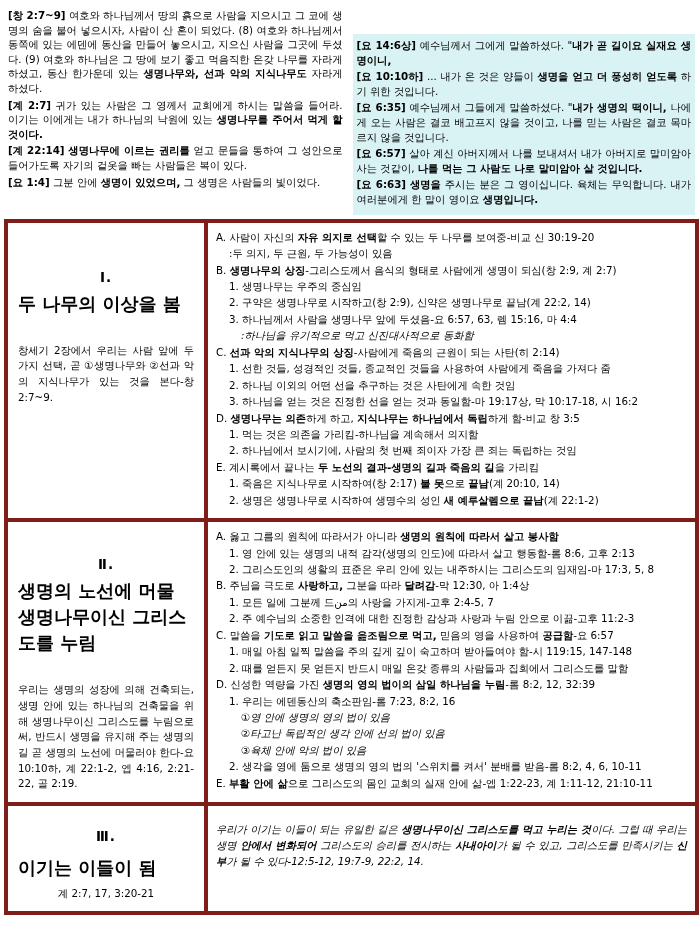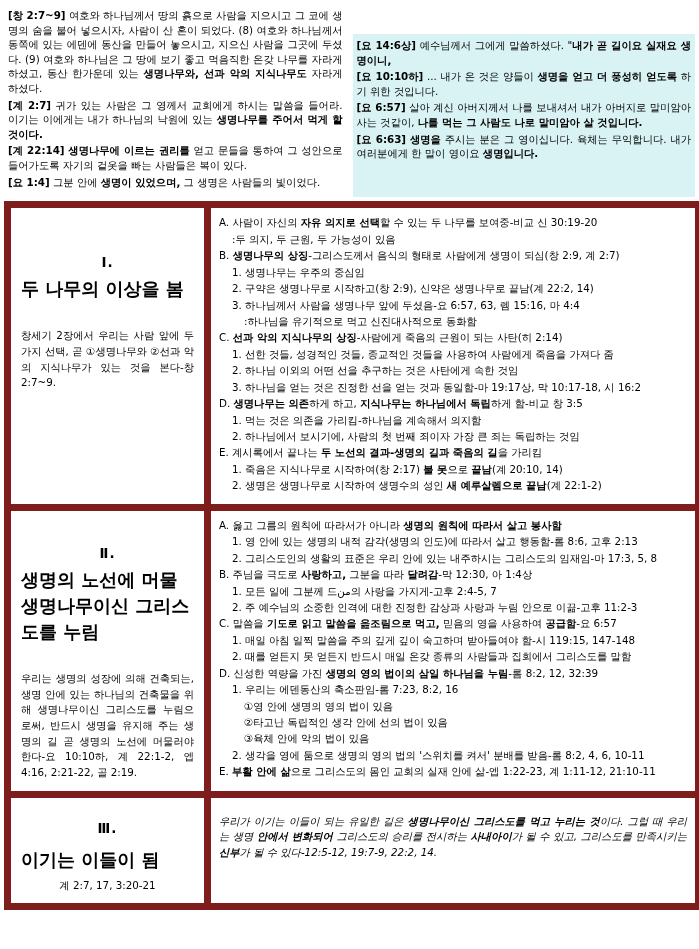--- a/index.html
+++ b/index.html
@@ -47,21 +47,21 @@
   .b { font-weight: bold; }
 
   
   .main-table {
     width: 691px;
     border-collapse: collapse;
     table-layout: fixed;
     margin-top: 4px;
   }
   .main-table td {
-    border: 7px solid #7f1d1d;
+    border: 4px solid #7f1d1d;
     vertical-align: top;
     padding: 0;
   }
   .col-left { width: 200px; }
   .col-right { width: 491px; }
 
   .left-cell {
     padding: 8px 10px 10px 10px;
     height: 100%;
   }
@@ -107,20 +107,21 @@
   }
   .right-cell .lvl2 {
     margin: 0 0 1px 0;
     padding-left: 26px;
     text-indent: -13px;
   }
   .right-cell .lvl3 {
     margin: 0 0 1px 0;
     padding-left: 38px;
     text-indent: -13px;
+    font-style: italic;
   }
   .right-cell .plain {
     margin: 0 0 12px 0;
     text-align: justify;
     font-style: italic;
   }
   .cell-3 .right-cell {
     padding-top: 16px;
     line-height: 1.55;
   }
@@ -133,20 +134,21 @@
   <div class="scripture-panel">
     <div class="scripture-col left" id="sc-left">
         <p><span class="b">[창 2:7~9]</span> 여호와 하나님께서 땅의 흙으로 사람을 지으시고 그 코에 생명의 숨을 불어 넣으시자, 사람이 산 혼이 되었다. (8) 여호와 하나님께서 동쪽에 있는 에덴에 동산을 만들어 놓으시고, 지으신 사람을 그곳에 두셨다. (9) 여호와 하나님은 그 땅에 보기 좋고 먹음직한 온갖 나무를 자라게 하셨고, 동산 한가운데 있는 <span class="b">생명나무와, 선과 악의 지식나무도</span> 자라게 하셨다.</p>
         <p><span class="b">[계 2:7]</span> 귀가 있는 사람은 그 영께서 교회에게 하시는 말씀을 들어라. 이기는 이에게는 내가 하나님의 낙원에 있는 <span class="b">생명나무를 주어서 먹게 할 것이다.</span></p>
         <p><span class="b">[계 22:14]</span> <span class="b">생명나무에 이르는 권리를</span> 얻고 문들을 통하여 그 성안으로 들어가도록 자기의 겉옷을 빠는 사람들은 복이 있다.</p>
         <p><span class="b">[요 1:4]</span> 그분 안에 <span class="b">생명이 있었으며,</span> 그 생명은 사람들의 빛이었다.</p>
       </div>
     <div class="scripture-col right" id="sc-right">
         <p><span class="b">[요 14:6상]</span> 예수님께서 그에게 말씀하셨다. "<span class="b">내가 곧 길이요 실재요 생명이니,</span></p>
         <p><span class="b">[요 10:10하]</span> ... 내가 온 것은 양들이 <span class="b">생명을 얻고 더 풍성히 얻도록</span> 하기 위한 것입니다.</p>
+        <p><span class="b">[요 6:35]</span> 예수님께서 그들에게 말씀하셨다. "<span class="b">내가 생명의 떡이니,</span> 나에게 오는 사람은 결코 배고프지 않을 것이고, 나를 믿는 사람은 결코 목마르지 않을 것입니다.</p>
         <p><span class="b">[요 6:57]</span> 살아 계신 아버지께서 나를 보내셔서 내가 아버지로 말미암아 사는 것같이, <span class="b">나를 먹는 그 사람도 나로 말미암아 살 것입니다.</span></p>
         <p><span class="b">[요 6:63]</span> <span class="b">생명을</span> 주시는 분은 그 영이십니다. 육체는 무익합니다. 내가 여러분에게 한 말이 영이요 <span class="b">생명입니다.</span></p>
       </div>
   </div>
 
   <table class="main-table">
     <tbody>
       <tr class="cell-1">
         <td class="col-left">
           <div class="left-cell">

